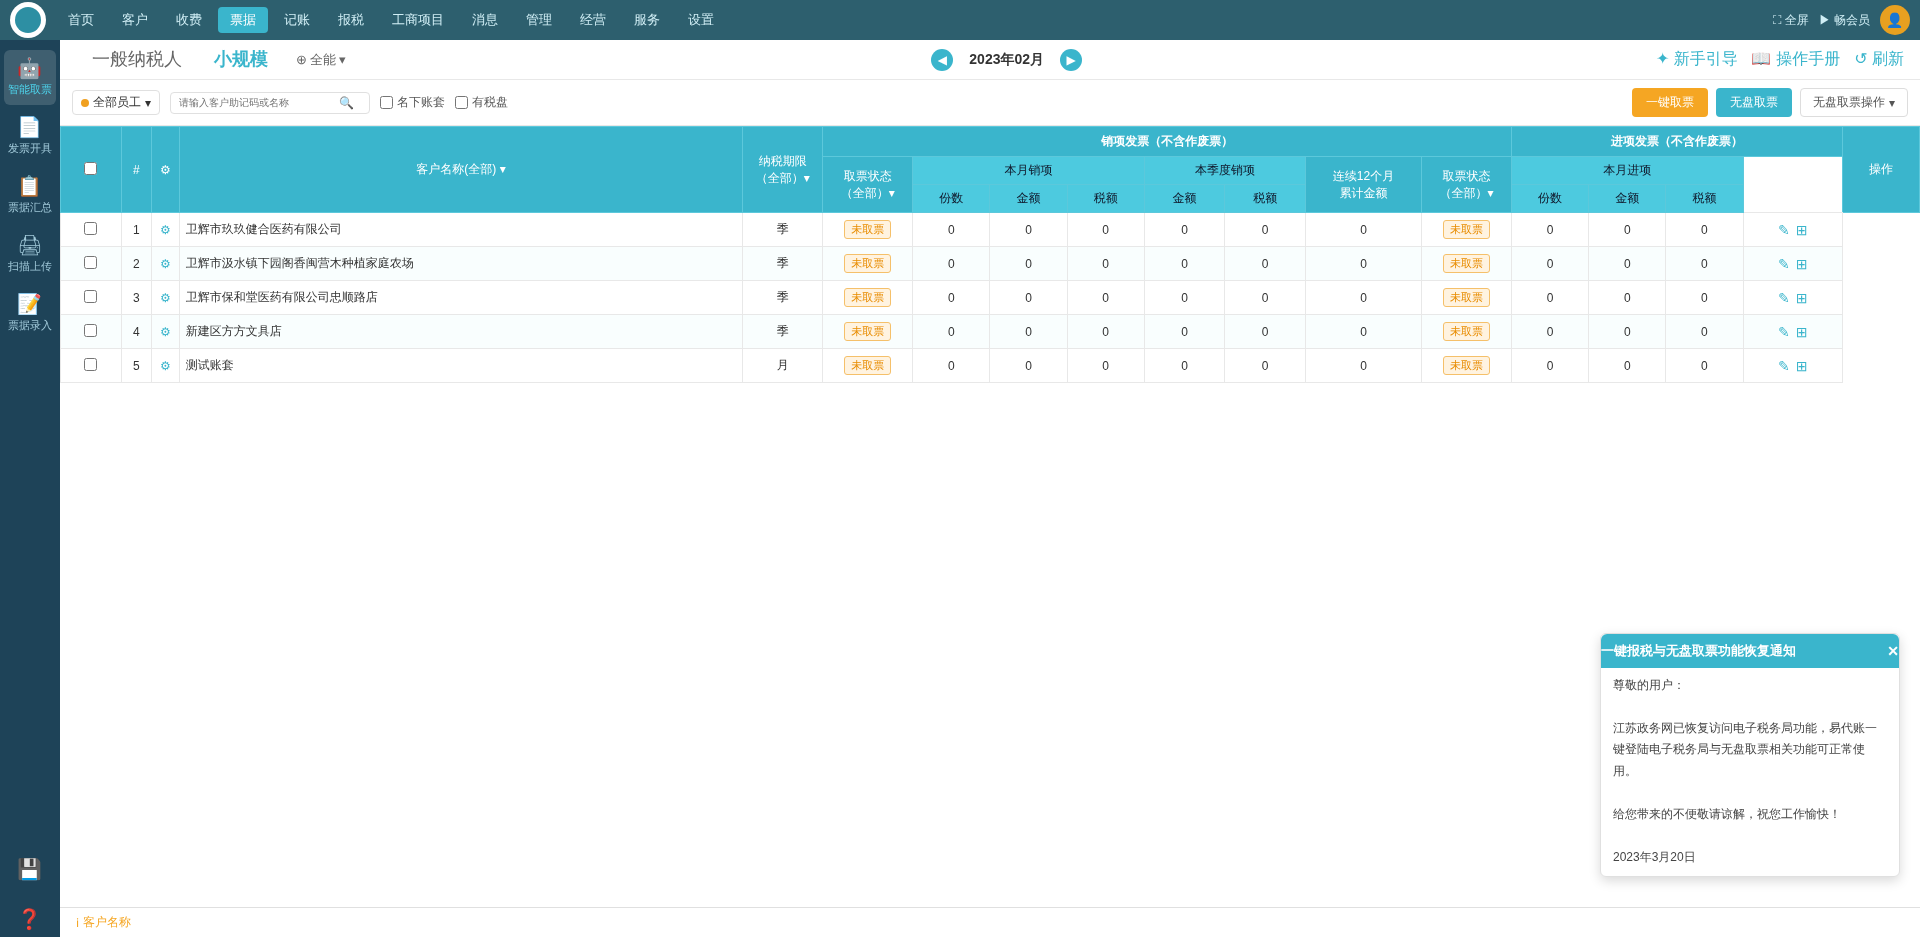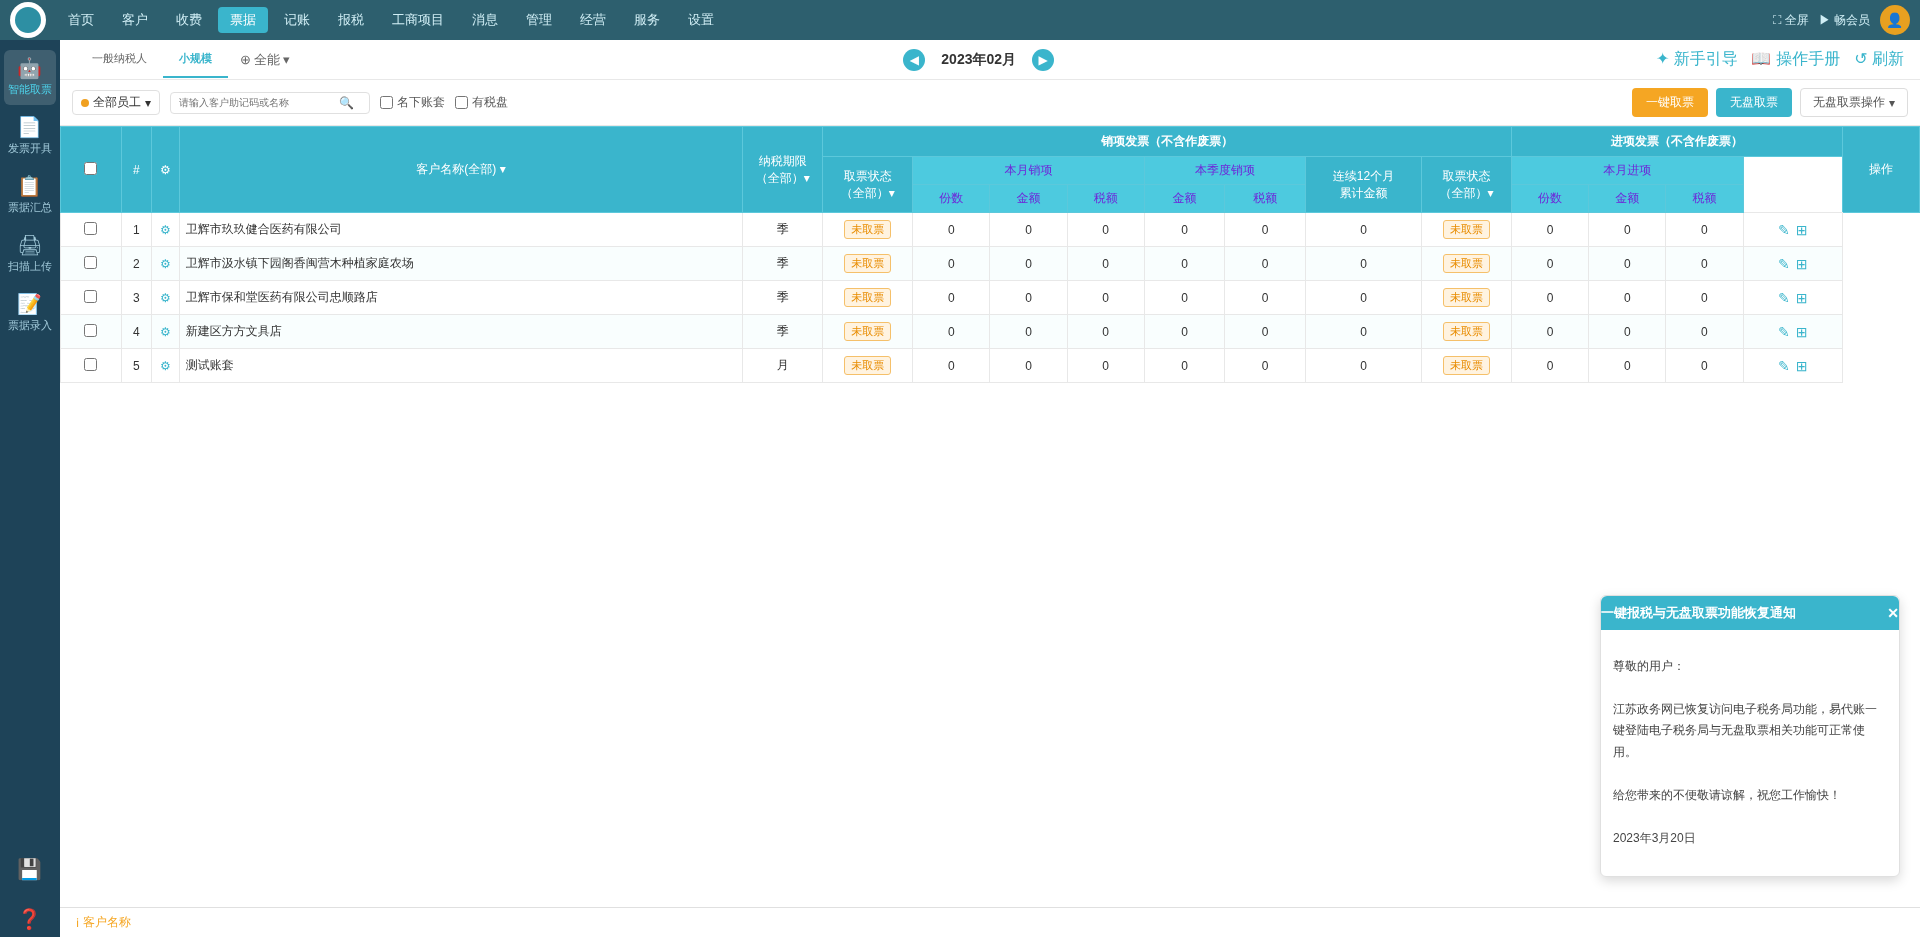--- a/index.html
+++ b/index.html
@@ -230,21 +230,21 @@
     .th-main {
       background: #3ab5cc;
       color: #fff;
       text-align: center;
       padding: 6px 4px;
       border: 1px solid #5cc8db;
       font-weight: normal;
     }
     .th-sub {
       background: #4dcadf;
-      color: #6d28d9;
+      color: #0f172a;
       text-align: center;
       padding: 5px 4px;
       border: 1px solid #5cc8db;
       font-weight: normal;
     }
     .th-check {
       background: #3ab5cc;
       border: 1px solid #5cc8db;
       padding: 4px;
       text-align: center;
@@ -297,21 +297,21 @@
       color: #fff;
       padding: 8px 0;
       border-radius: 6px 6px 0 0;
       font-size: 13px;
       font-weight: bold;
       display: flex;
       align-items: center;
       justify-content: space-between;
     }
     .notification-body {
-      padding: 26px 12px;
+      padding: 7px 12px;
       color: #444;
       line-height: 1.8;
     }
     .notification-close {
       cursor: pointer;
       font-size: 14px;
     }
 
     
     .bottom-bar {
@@ -333,21 +333,21 @@
       border-bottom: 1px solid #e8e8e8;
       display: flex;
       align-items: center;
       padding: 0 16px;
       height: 40px;
       gap: 0;
     }
     .ftab {
       padding: 10px 16px;
       cursor: pointer;
-      font-size: 11px;
+      font-size: 18px;
       color: #666;
       border-bottom: 2px solid transparent;
     }
     .ftab.active {
       color: #3ab5cc;
       border-bottom: 2px solid #3ab5cc;
       font-weight: bold;
     }
     .ftab-group {
       padding: 10px 12px;

